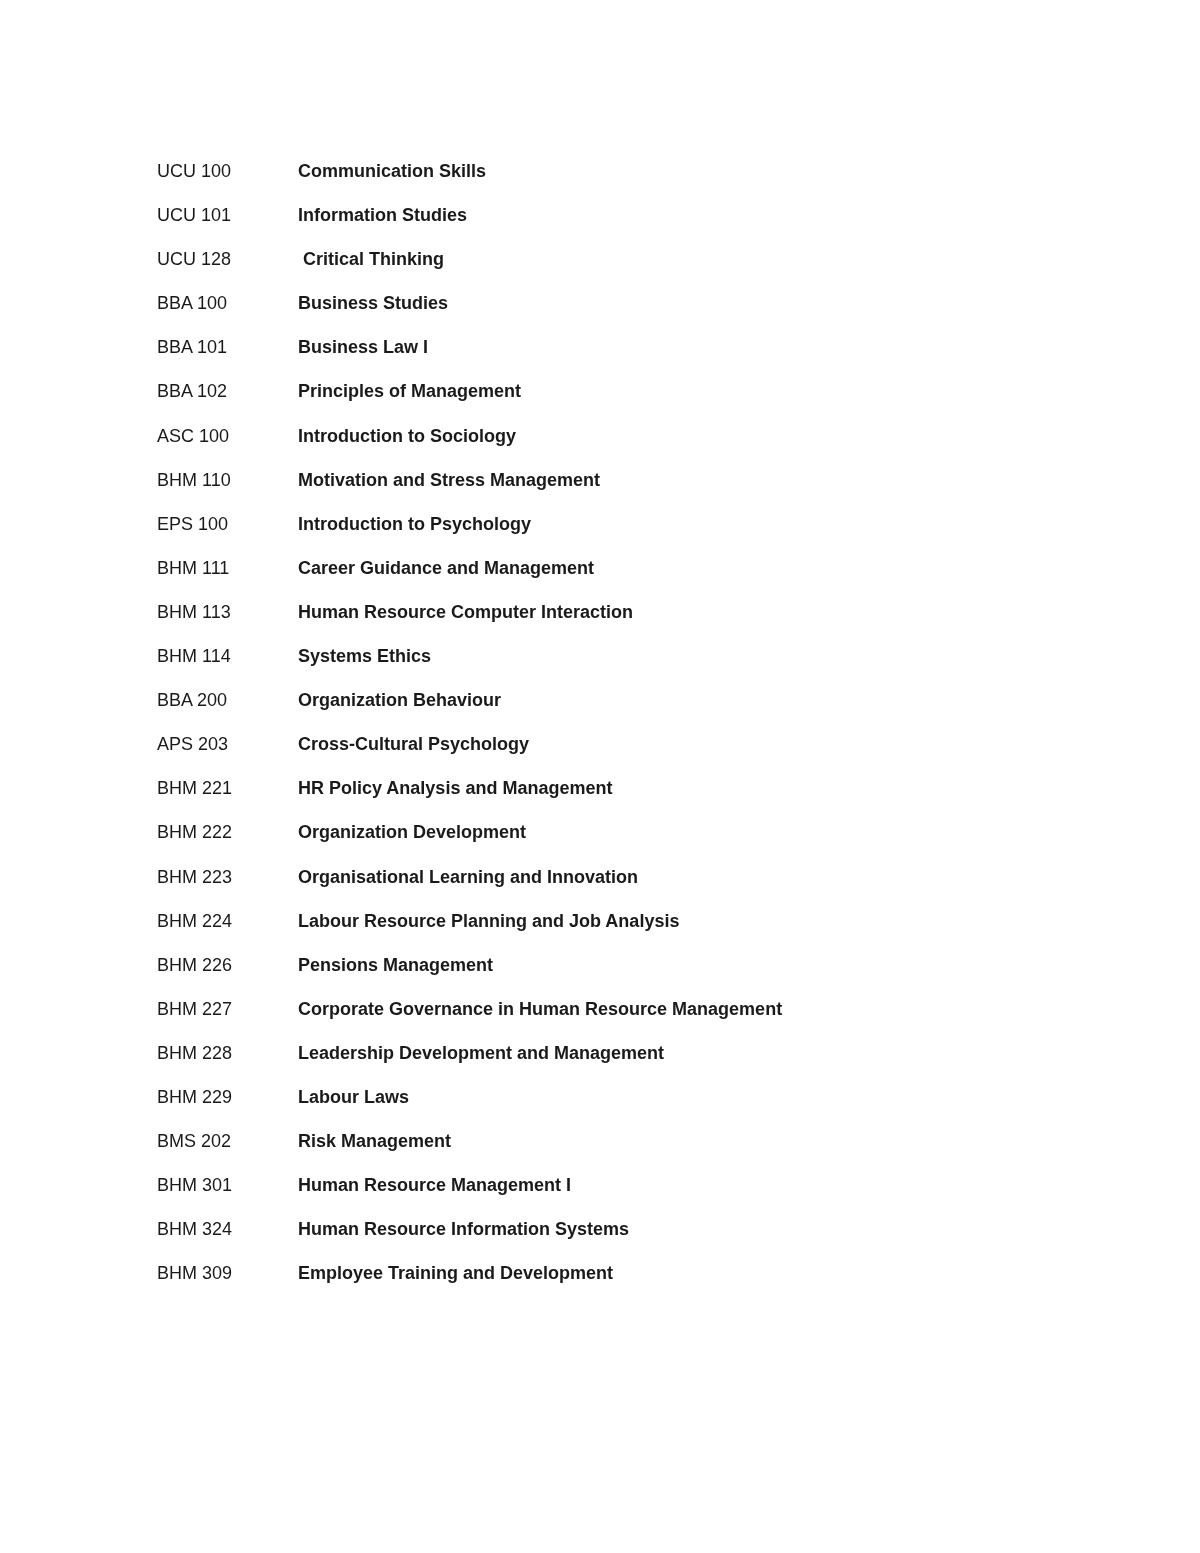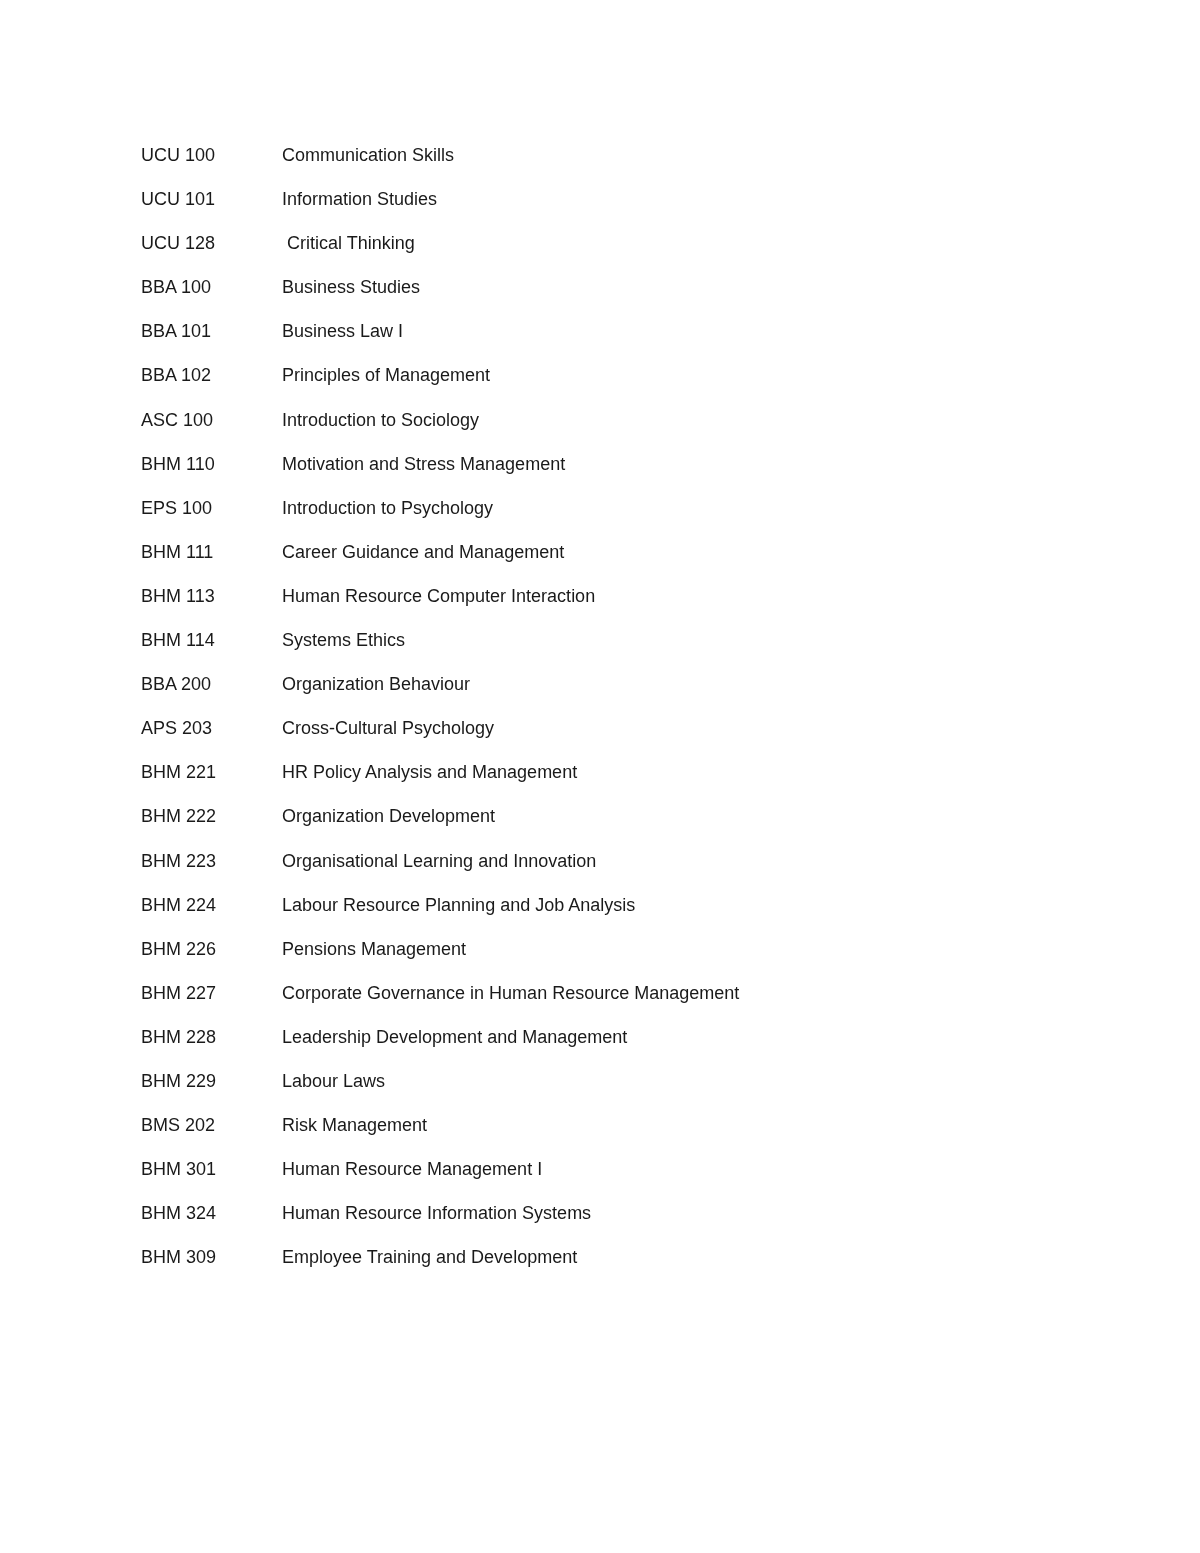--- a/index.html
+++ b/index.html
@@ -19,38 +19,39 @@
       position: absolute;
       left: 0; top: 0;
       width: 1200px;
       height: 1553px;
       background: #ffffff;
     }
     .course-list {
       position: absolute;
       left: 141px;
       top: 144px;
-      margin: 0;
+      margin: 16px;
       padding: 0;
       list-style: none;
     }
     .course-row {
       display: flex;
       align-items: baseline;
       height: 44.1px;
       font-size: 18px;
       line-height: 22px;
       white-space: pre;
     }
     .course-code {
       width: 141px;
       flex: 0 0 141px;
     }
     .course-title {
       flex: 0 0 auto;
+      font-weight: bold;
     }
   </style>
 </head>
 <body>
 
 <div class="page">
   <ul class="course-list">
     <li class="course-row">
       <span class="course-code">UCU 100</span>
       <span class="course-title">Communication Skills</span>

